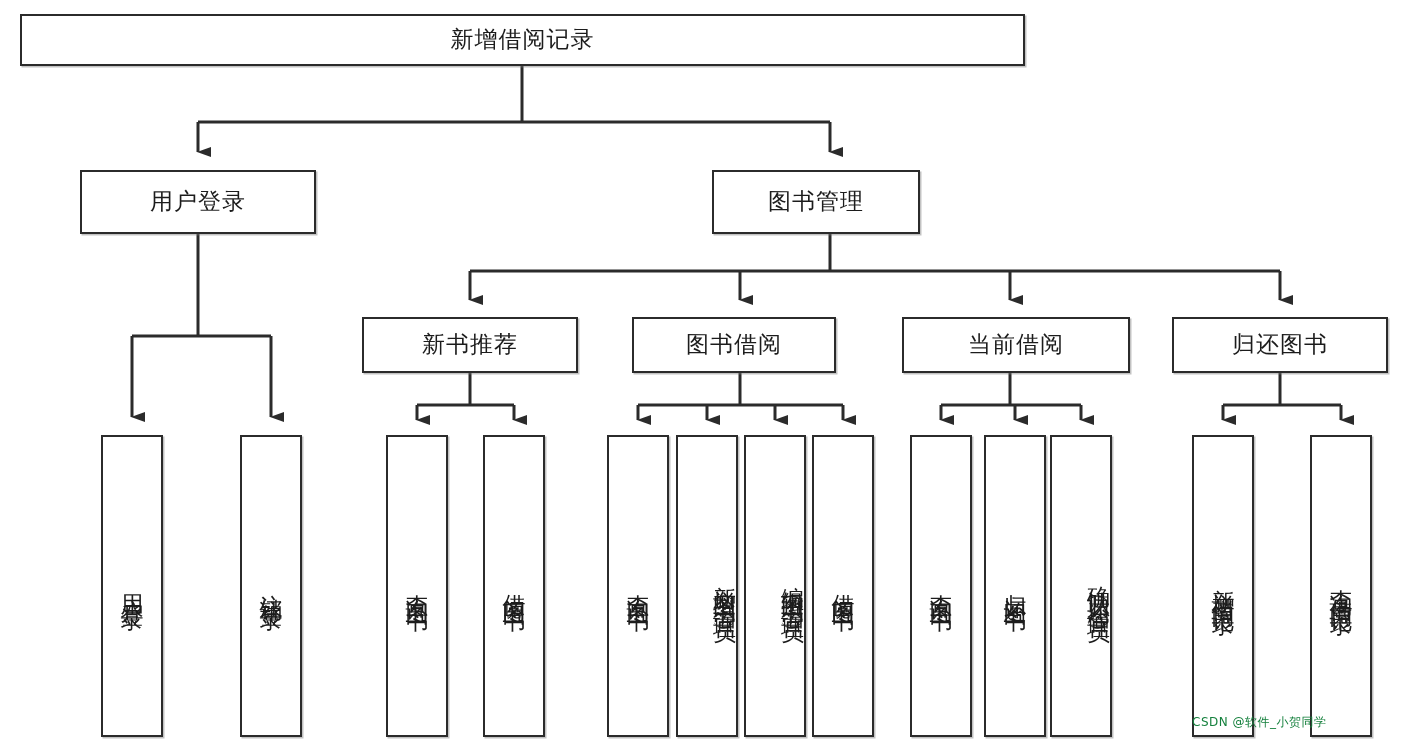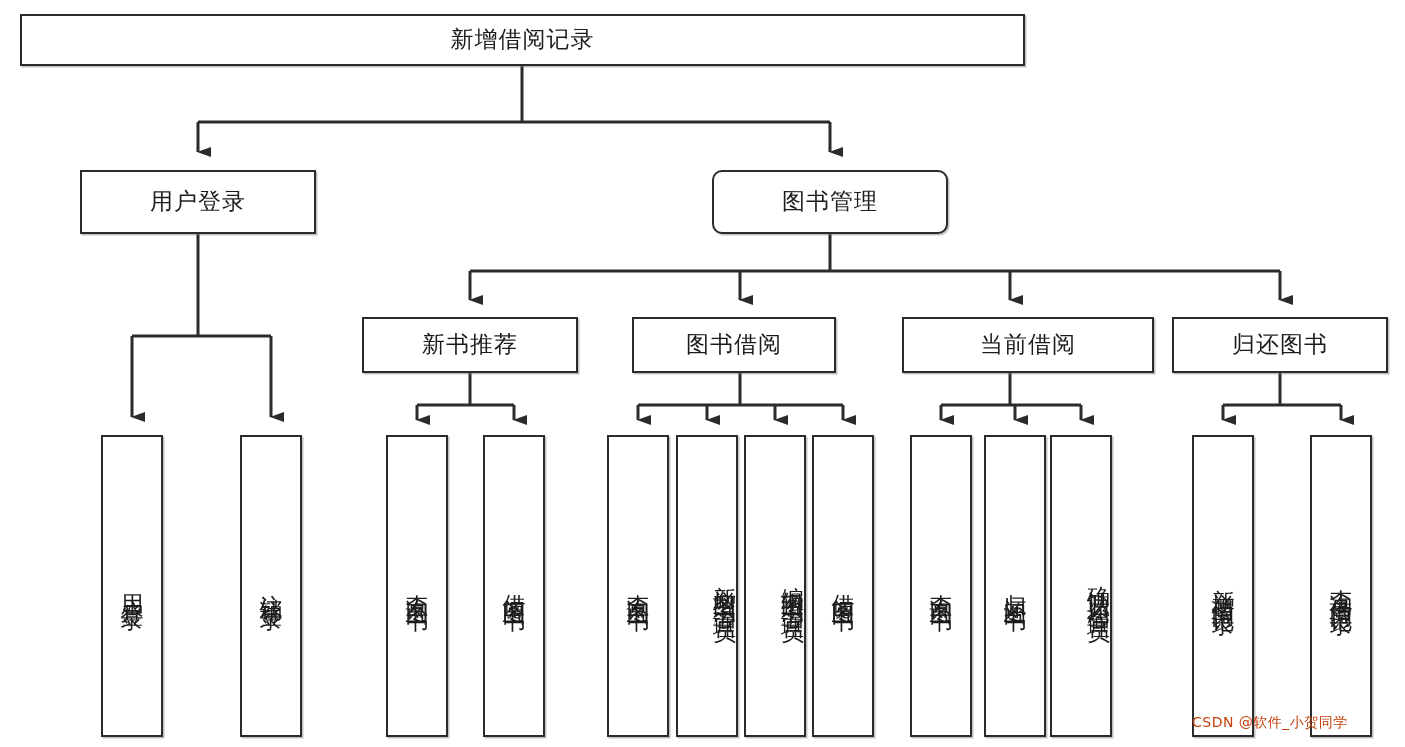--- a/index.html
+++ b/index.html
@@ -50,22 +50,22 @@
     align-items: flex-start;
     justify-content: center;
     padding-top: 8px;
   }
   .node.vert.mid {
     align-items: center;
     padding-top: 0;
   }
   .watermark {
     position: absolute;
-    color: #c2410c;
-    font-size: 14px;
+    color: #15803d;
+    font-size: 12px;
     letter-spacing: 0.5px;
     white-space: nowrap;
     user-select: none;
   }
 </style>
 </head>
 <body>
 
 <div id="canvas">
 
@@ -119,31 +119,31 @@
     </g>
   </svg>
 
   <div class="node horiz" style="left:20px; top:14px; width:1005px; height:52px;">
     <span>新增借阅记录</span>
   </div>
 
   <div class="node horiz" style="left:80px; top:170px; width:236px; height:64px;">
     <span>用户登录</span>
   </div>
-  <div class="node horiz" style="left:712px; top:170px; width:236px; height:64px;border-radius:10px;">
+  <div class="node horiz" style="left:712px; top:170px; width:208px; height:64px;">
     <span>图书管理</span>
   </div>
 
   <div class="node horiz" style="left:362px; top:317px; width:216px; height:56px;align-items:center;">
     <span>新书推荐</span>
   </div>
   <div class="node horiz" style="left:632px; top:317px; width:204px; height:56px;">
     <span>图书借阅</span>
   </div>
-  <div class="node horiz" style="left:902px; top:317px; width:252px; height:56px;">
+  <div class="node horiz" style="left:902px; top:317px; width:228px; height:56px;">
     <span>当前借阅</span>
   </div>
   <div class="node horiz" style="left:1172px; top:317px; width:216px; height:56px;">
     <span>归还图书</span>
   </div>
 
   <div class="node vert mid" style="left:101px; top:435px; width:62px; height:302px;">
     <span>用户登录</span>
   </div>
   <div class="node vert mid" style="left:240px; top:435px; width:62px; height:302px;">

